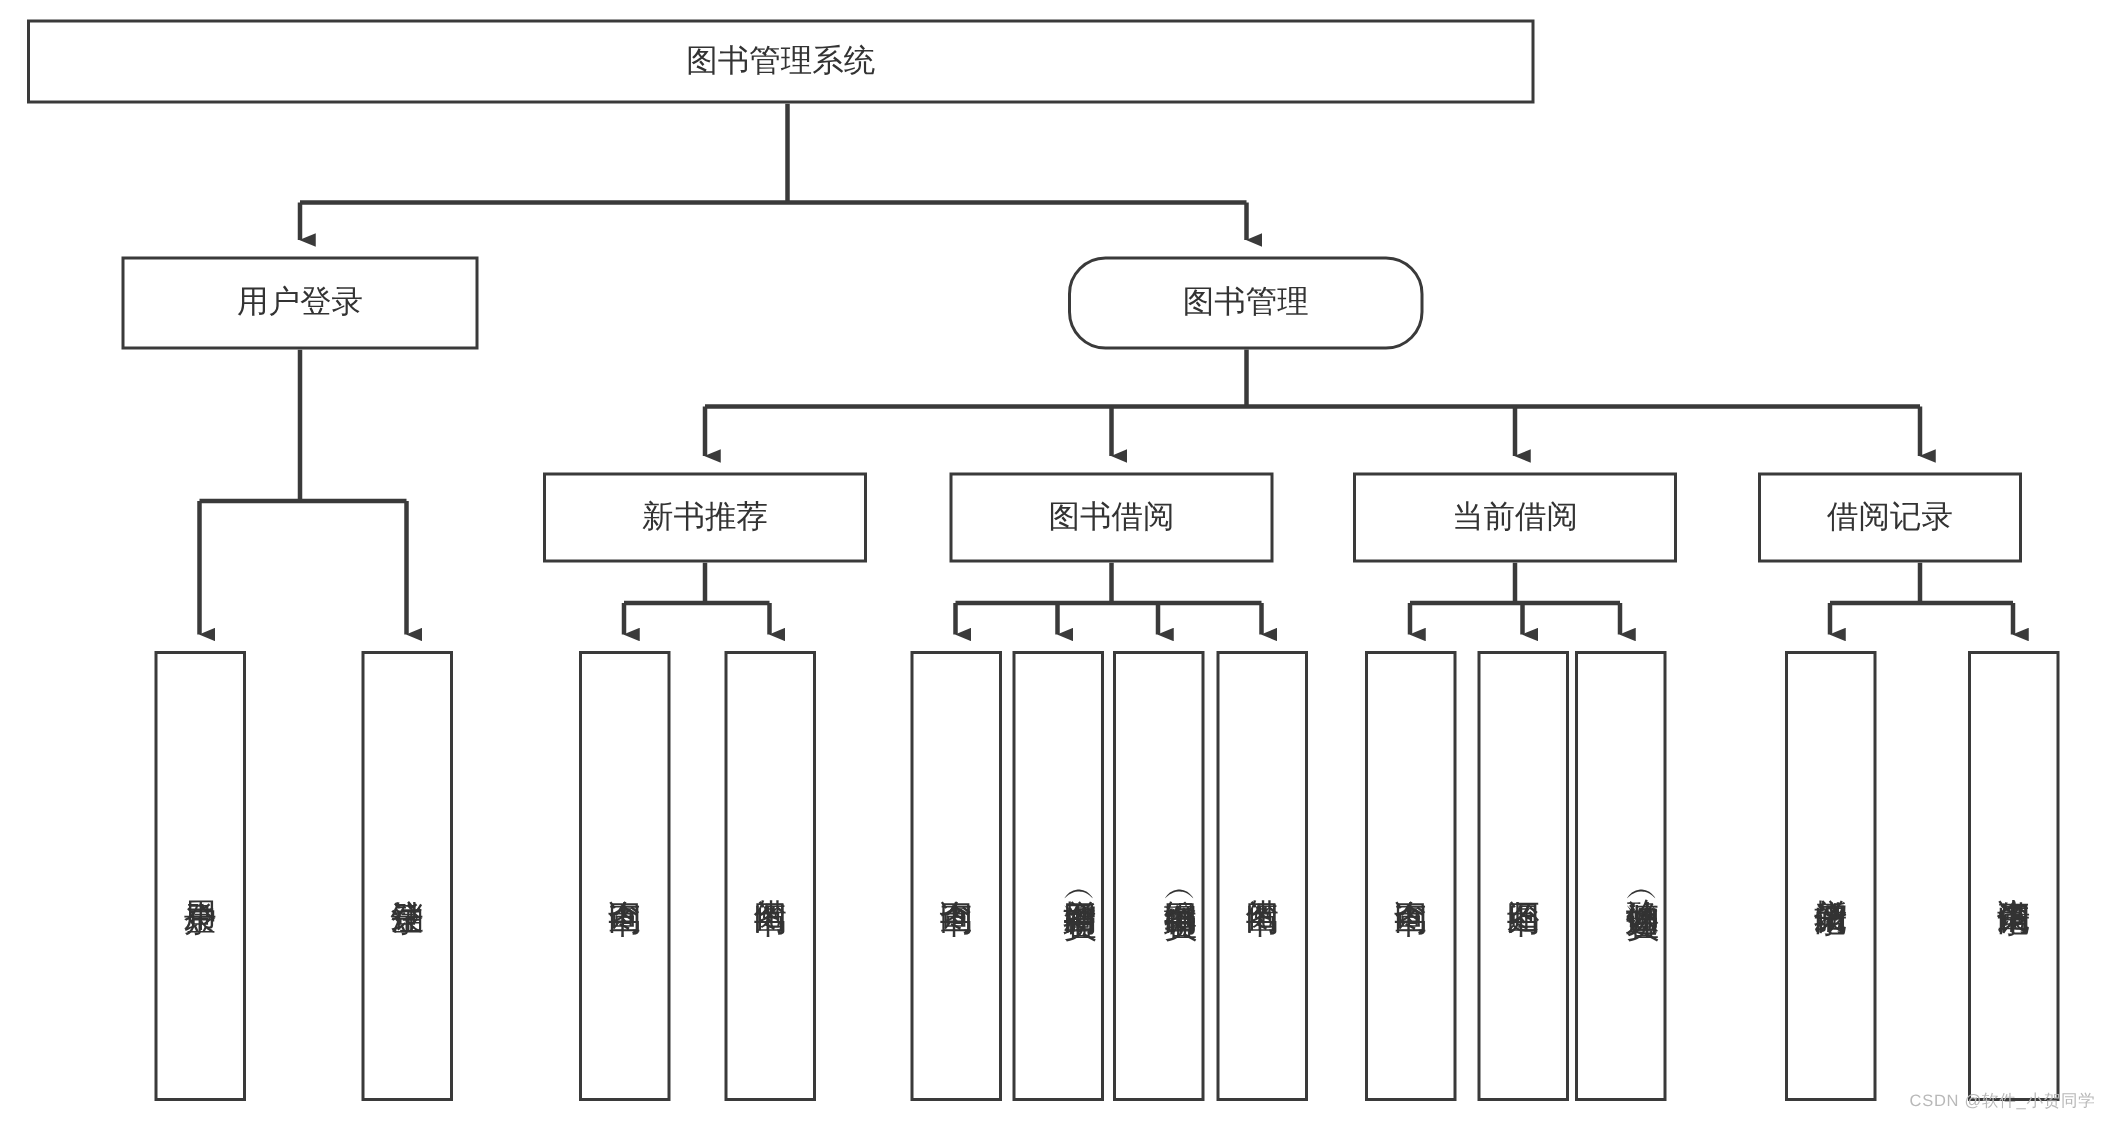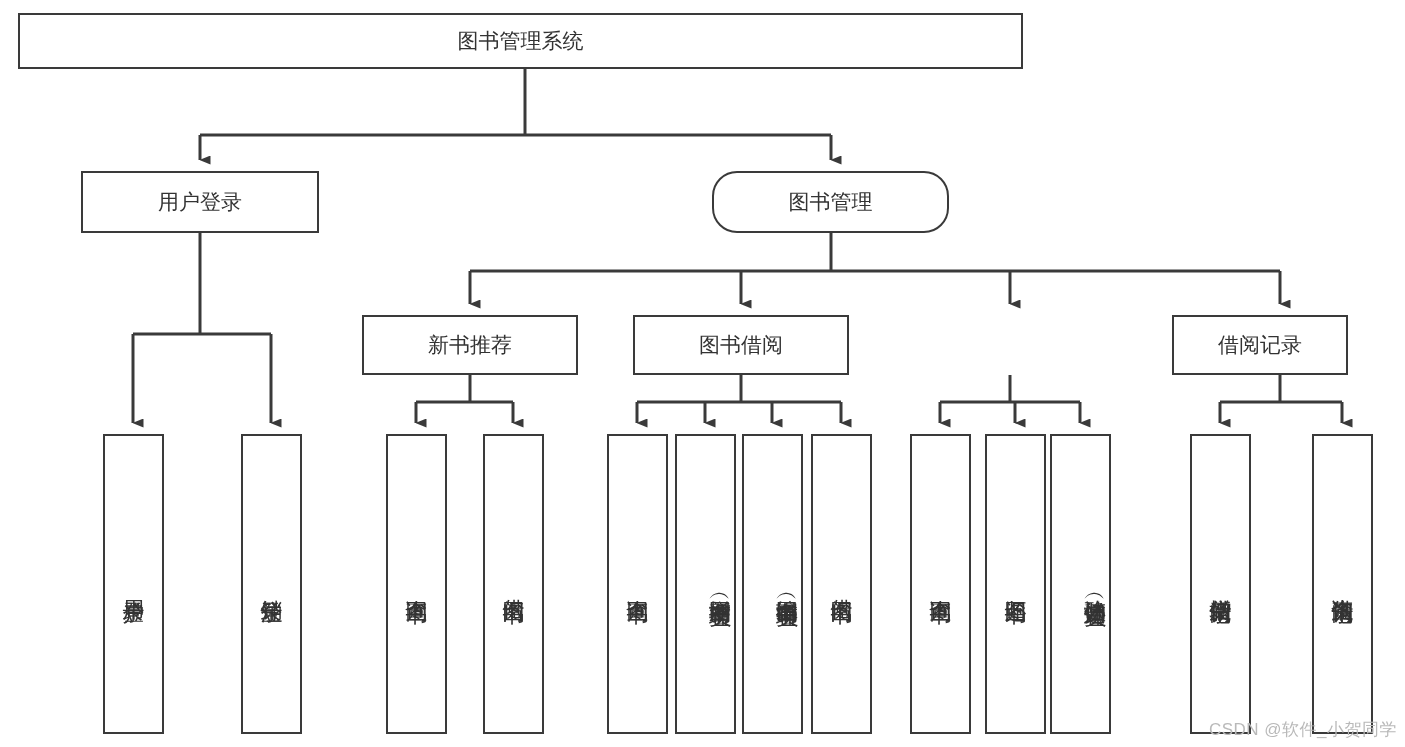--- a/index.html
+++ b/index.html
@@ -56,21 +56,21 @@
     align-items: flex-start;
   }
   .node-v.v-mid {
     align-items: center;
     padding-top: 0;
   }
   #watermark {
     position: absolute;
     right: 8px;
     bottom: 6px;
-    font-size: 17px;
+    font-size: 11px;
     color: #b9b9b9;
     white-space: nowrap;
     letter-spacing: 0.5px;
   }
 </style>
 </head>
 <body>
 
 <div id="diagram-root" style="background: rgb(255, 255, 255);">
 
@@ -136,20 +136,21 @@
     </g>
   </svg>
 
   <div class="node node-h" style="left: 18px; top: 13px; width: 1005px; height: 56px; border-color: rgb(58, 58, 58); background: rgb(255, 255, 255); color: rgb(51, 51, 51);">图书管理系统</div>
 
   <div class="node node-h" style="left: 81px; top: 171px; width: 238px; height: 62px; border-color: rgb(58, 58, 58); background: rgb(255, 255, 255); color: rgb(51, 51, 51);">用户登录</div>
   <div class="node node-h" style="left: 712px; top: 171px; width: 237px; height: 62px; border-color: rgb(58, 58, 58); background: rgb(255, 255, 255); color: rgb(51, 51, 51); border-radius: 25px;">图书管理</div>
 
   <div class="node node-h" style="left: 362px; top: 315px; width: 216px; height: 60px; border-color: rgb(58, 58, 58); background: rgb(255, 255, 255); color: rgb(51, 51, 51); text-align: right;">新书推荐</div>
   <div class="node node-h" style="left: 633px; top: 315px; width: 216px; height: 60px; border-color: rgb(58, 58, 58); background: rgb(255, 255, 255); color: rgb(51, 51, 51);">图书借阅</div>
+  <div class="node node-h" style="left: 902px; top: 315px; width: 216px; height: 60px; border-color: rgb(58, 58, 58); background: rgb(255, 255, 255); color: rgb(51, 51, 51);">当前借阅</div>
   <div class="node node-h" style="left: 1172px; top: 315px; width: 176px; height: 60px; border-color: rgb(58, 58, 58); background: rgb(255, 255, 255); color: rgb(51, 51, 51);">借阅记录</div>
 
   <div class="node node-v v-mid" style="left: 103px; top: 434px; width: 61px; height: 300px; border-color: rgb(58, 58, 58); background: rgb(255, 255, 255); color: rgb(51, 51, 51);">用户登录</div>
   <div class="node node-v v-mid" style="left: 241px; top: 434px; width: 61px; height: 300px; border-color: rgb(58, 58, 58); background: rgb(255, 255, 255); color: rgb(51, 51, 51);">注销登录</div>
   <div class="node node-v v-mid" style="left: 386px; top: 434px; width: 61px; height: 300px; border-color: rgb(58, 58, 58); background: rgb(255, 255, 255); color: rgb(51, 51, 51);">查询图书</div>
   <div class="node node-v v-mid" style="left: 483px; top: 434px; width: 61px; height: 300px; border-color: rgb(58, 58, 58); background: rgb(255, 255, 255); color: rgb(51, 51, 51);">借阅图书</div>
   <div class="node node-v v-mid" style="left: 607px; top: 434px; width: 61px; height: 300px; border-color: rgb(58, 58, 58); background: rgb(255, 255, 255); color: rgb(51, 51, 51);">查询图书</div>
   <div class="node node-v v-top" style="left: 675px; top: 434px; width: 61px; height: 300px; border-color: rgb(58, 58, 58); background: rgb(255, 255, 255); color: rgb(51, 51, 51);">新增图书（管理员）</div>
   <div class="node node-v v-top" style="left: 742px; top: 434px; width: 61px; height: 300px; border-color: rgb(58, 58, 58); background: rgb(255, 255, 255); color: rgb(51, 51, 51);">编辑图书（管理员）</div>
   <div class="node node-v v-mid" style="left: 811px; top: 434px; width: 61px; height: 300px; border-color: rgb(58, 58, 58); background: rgb(255, 255, 255); color: rgb(51, 51, 51);">借阅图书</div>

